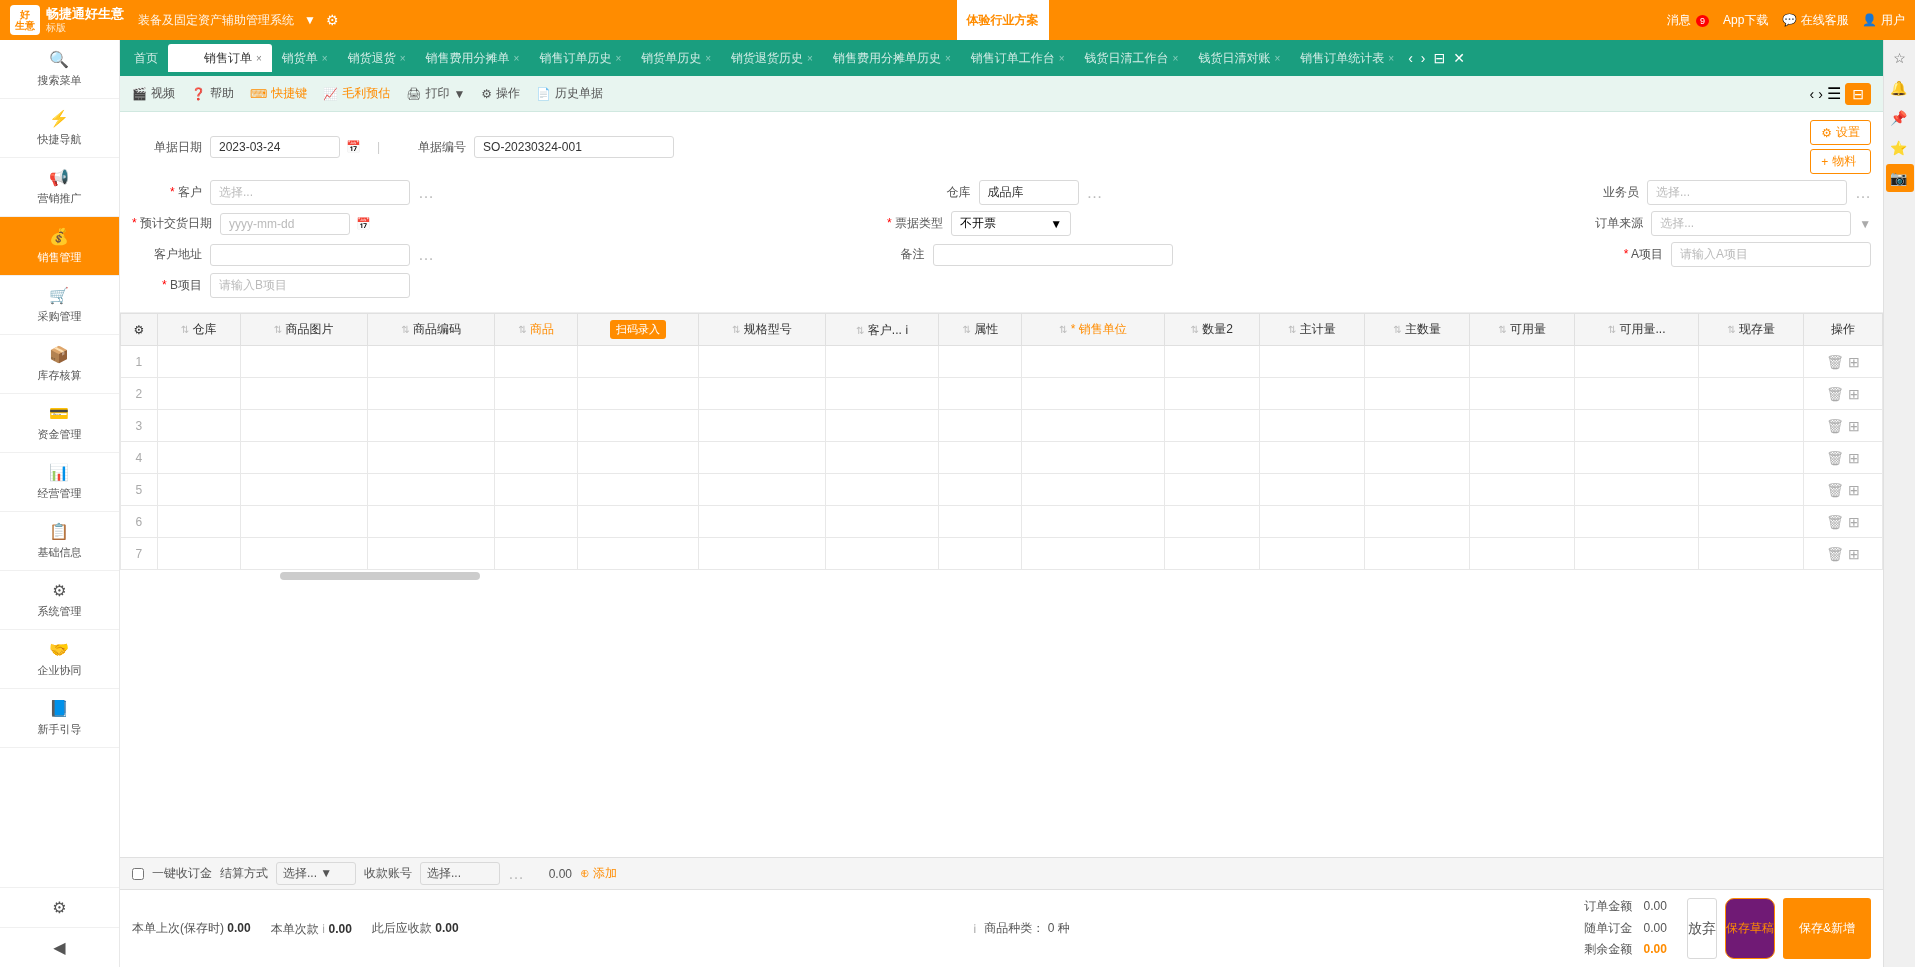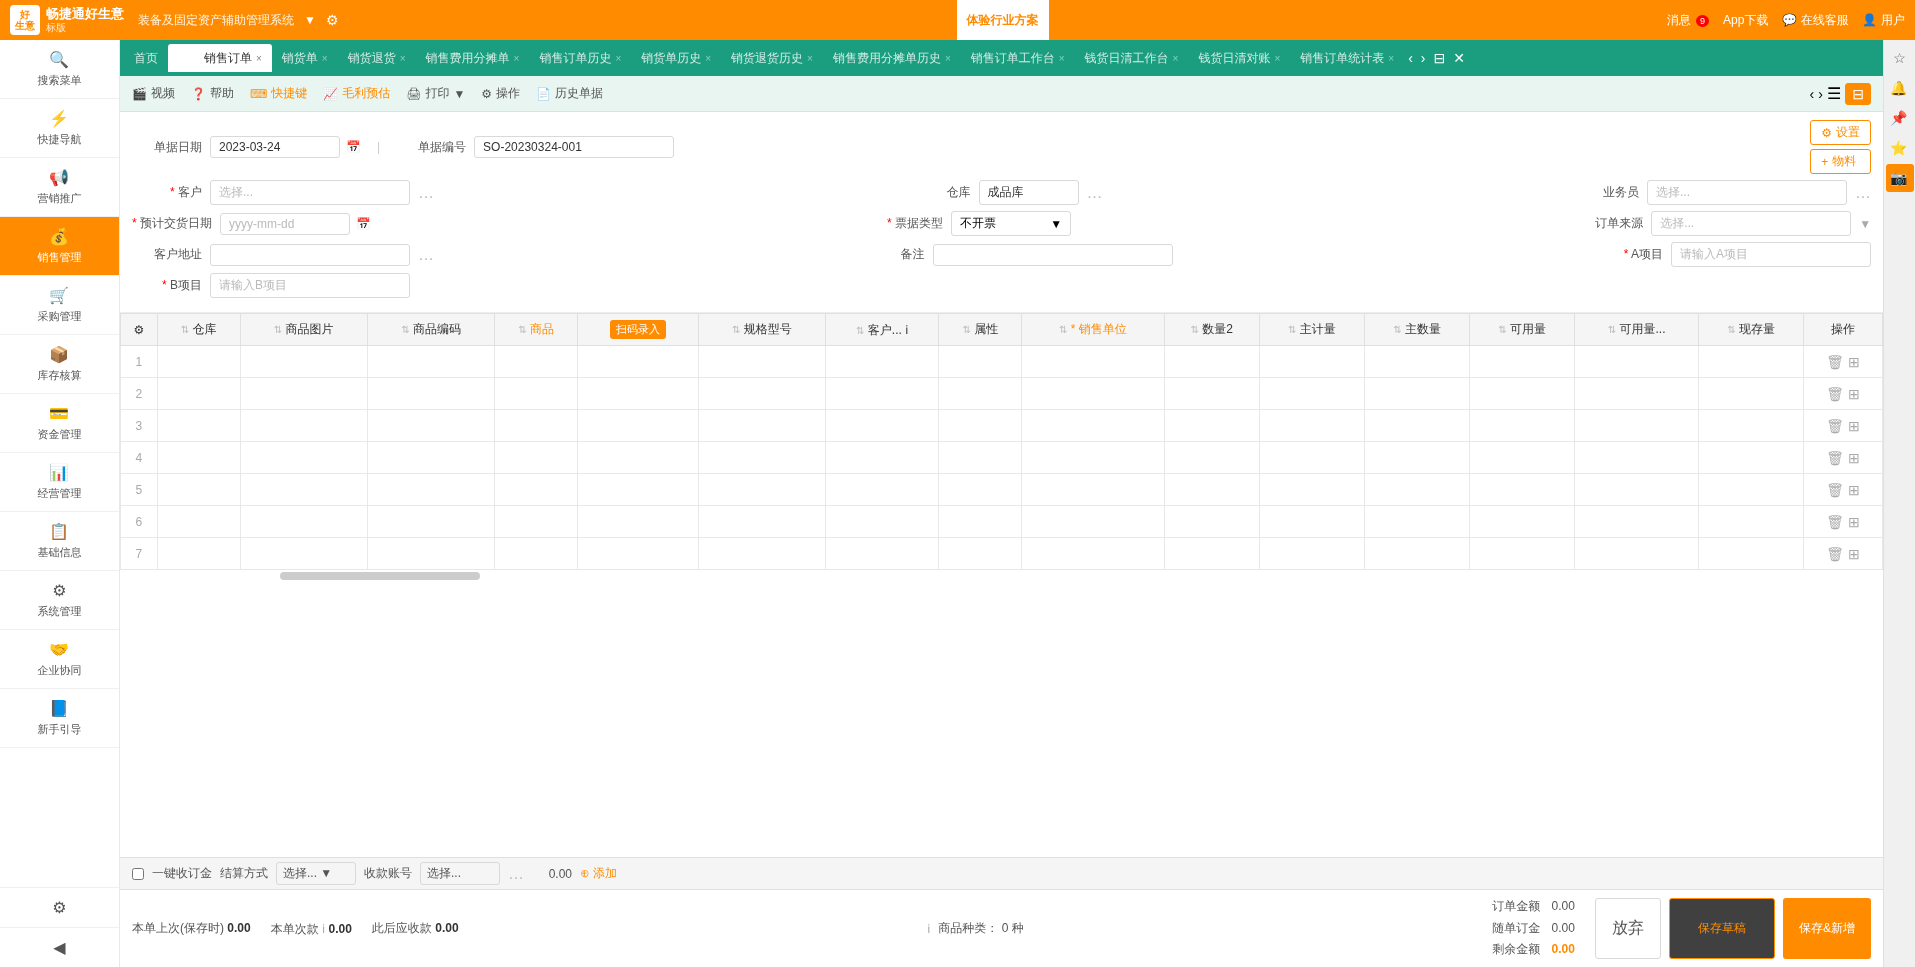--- a/index.html
+++ b/index.html
@@ -91,22 +91,22 @@
     .payment-select { border: 1px solid #d9d9d9; border-radius: 3px; padding: 2px 6px; font-size: 12px; min-width: 80px; }
     .add-btn { color: #ff8c00; cursor: pointer; }
     .scrollbar-thumb { width: 200px; height: 8px; background: #ccc; border-radius: 4px; }
     
     
     .footer-main { display: flex; align-items: center; justify-content: space-between; padding: 6px 12px; border-top: 1px solid #e0e0e0; background: #fff; }
     .footer-stats { display: flex; gap: 20px; font-size: 12px; color: #555; }
     .footer-right { display: flex; align-items: center; gap: 20px; }
     .order-summary { font-size: 12px; color: #555; text-align: right; line-height: 1.8; }
     .footer-buttons { display: flex; gap: 8px; }
-    .btn-discard { border: 1px solid #d9d9d9; background: white; color: #555; border-radius: 3px; padding: 6px 16px; cursor: pointer; font-size: 16px; }
-    .btn-save-draft { border: 1px solid #ff8c00; background: #404040; color: #ff8c00; border-radius: 3px; padding: 6px 28px; cursor: pointer; font-size: 12px; }
+    .btn-discard { border: 1px solid #d9d9d9; background: white; color: #555; border-radius: 3px; padding: 6px 0; cursor: pointer; font-size: 14px; }
+    .btn-save-draft { border: 1px solid #ff8c00; background: #701a75; color: #ff8c00; border-radius: 9px; padding: 6px 0; cursor: pointer; font-size: 12px; }
     .btn-save-new { background: #ff8c00; color: white; border: none; border-radius: 3px; padding: 22px 16px; cursor: pointer; font-size: 12px; }
     
     
     .right-panel { width: 32px; background: #f0f0f0; display: flex; flex-direction: column; align-items: center; padding: 4px 0; gap: 2px; border-left: 1px solid #e0e0e0; }
     .right-panel-btn { width: 28px; height: 28px; display: flex; align-items: center; justify-content: center; cursor: pointer; border-radius: 3px; color: #666; font-size: 14px; }
     .right-panel-btn.orange { color: #ff8c00; }
     .right-panel-btn.orange-bg { background: #ff8c00; color: white; border-radius: 3px; }
     
     
     .form-right-btns { display: flex; flex-direction: column; gap: 4px; margin-left: auto; }

